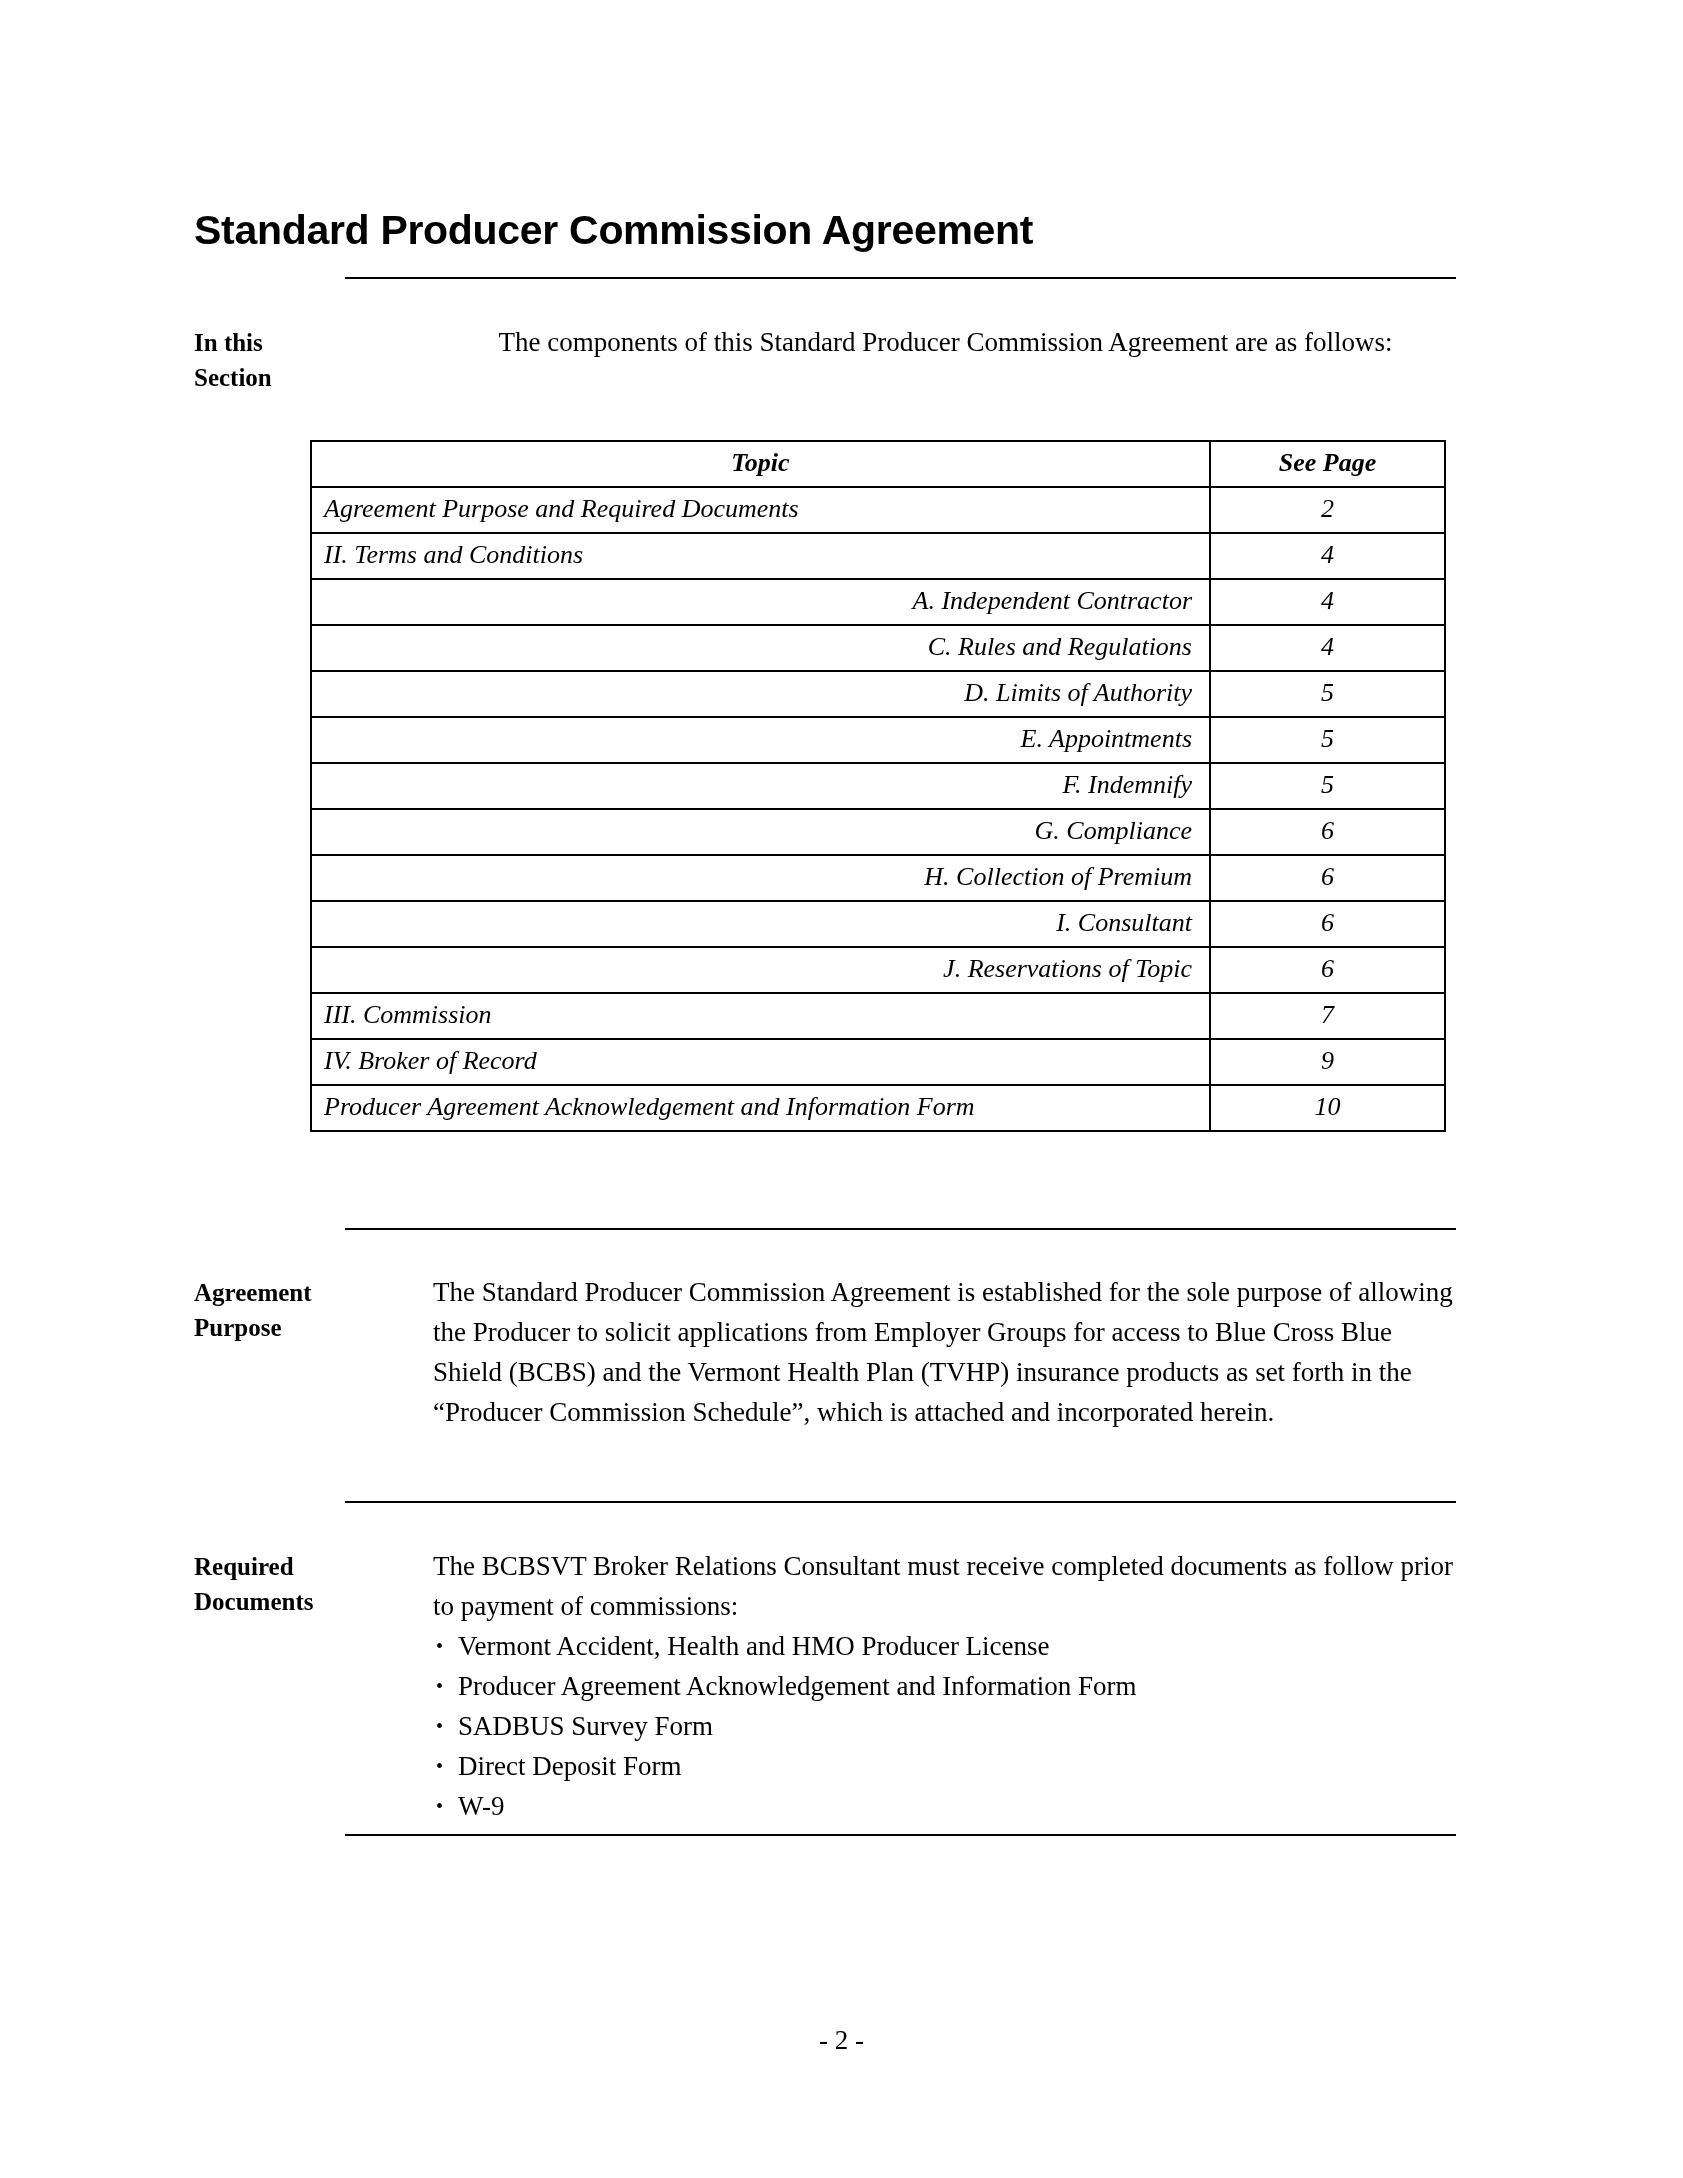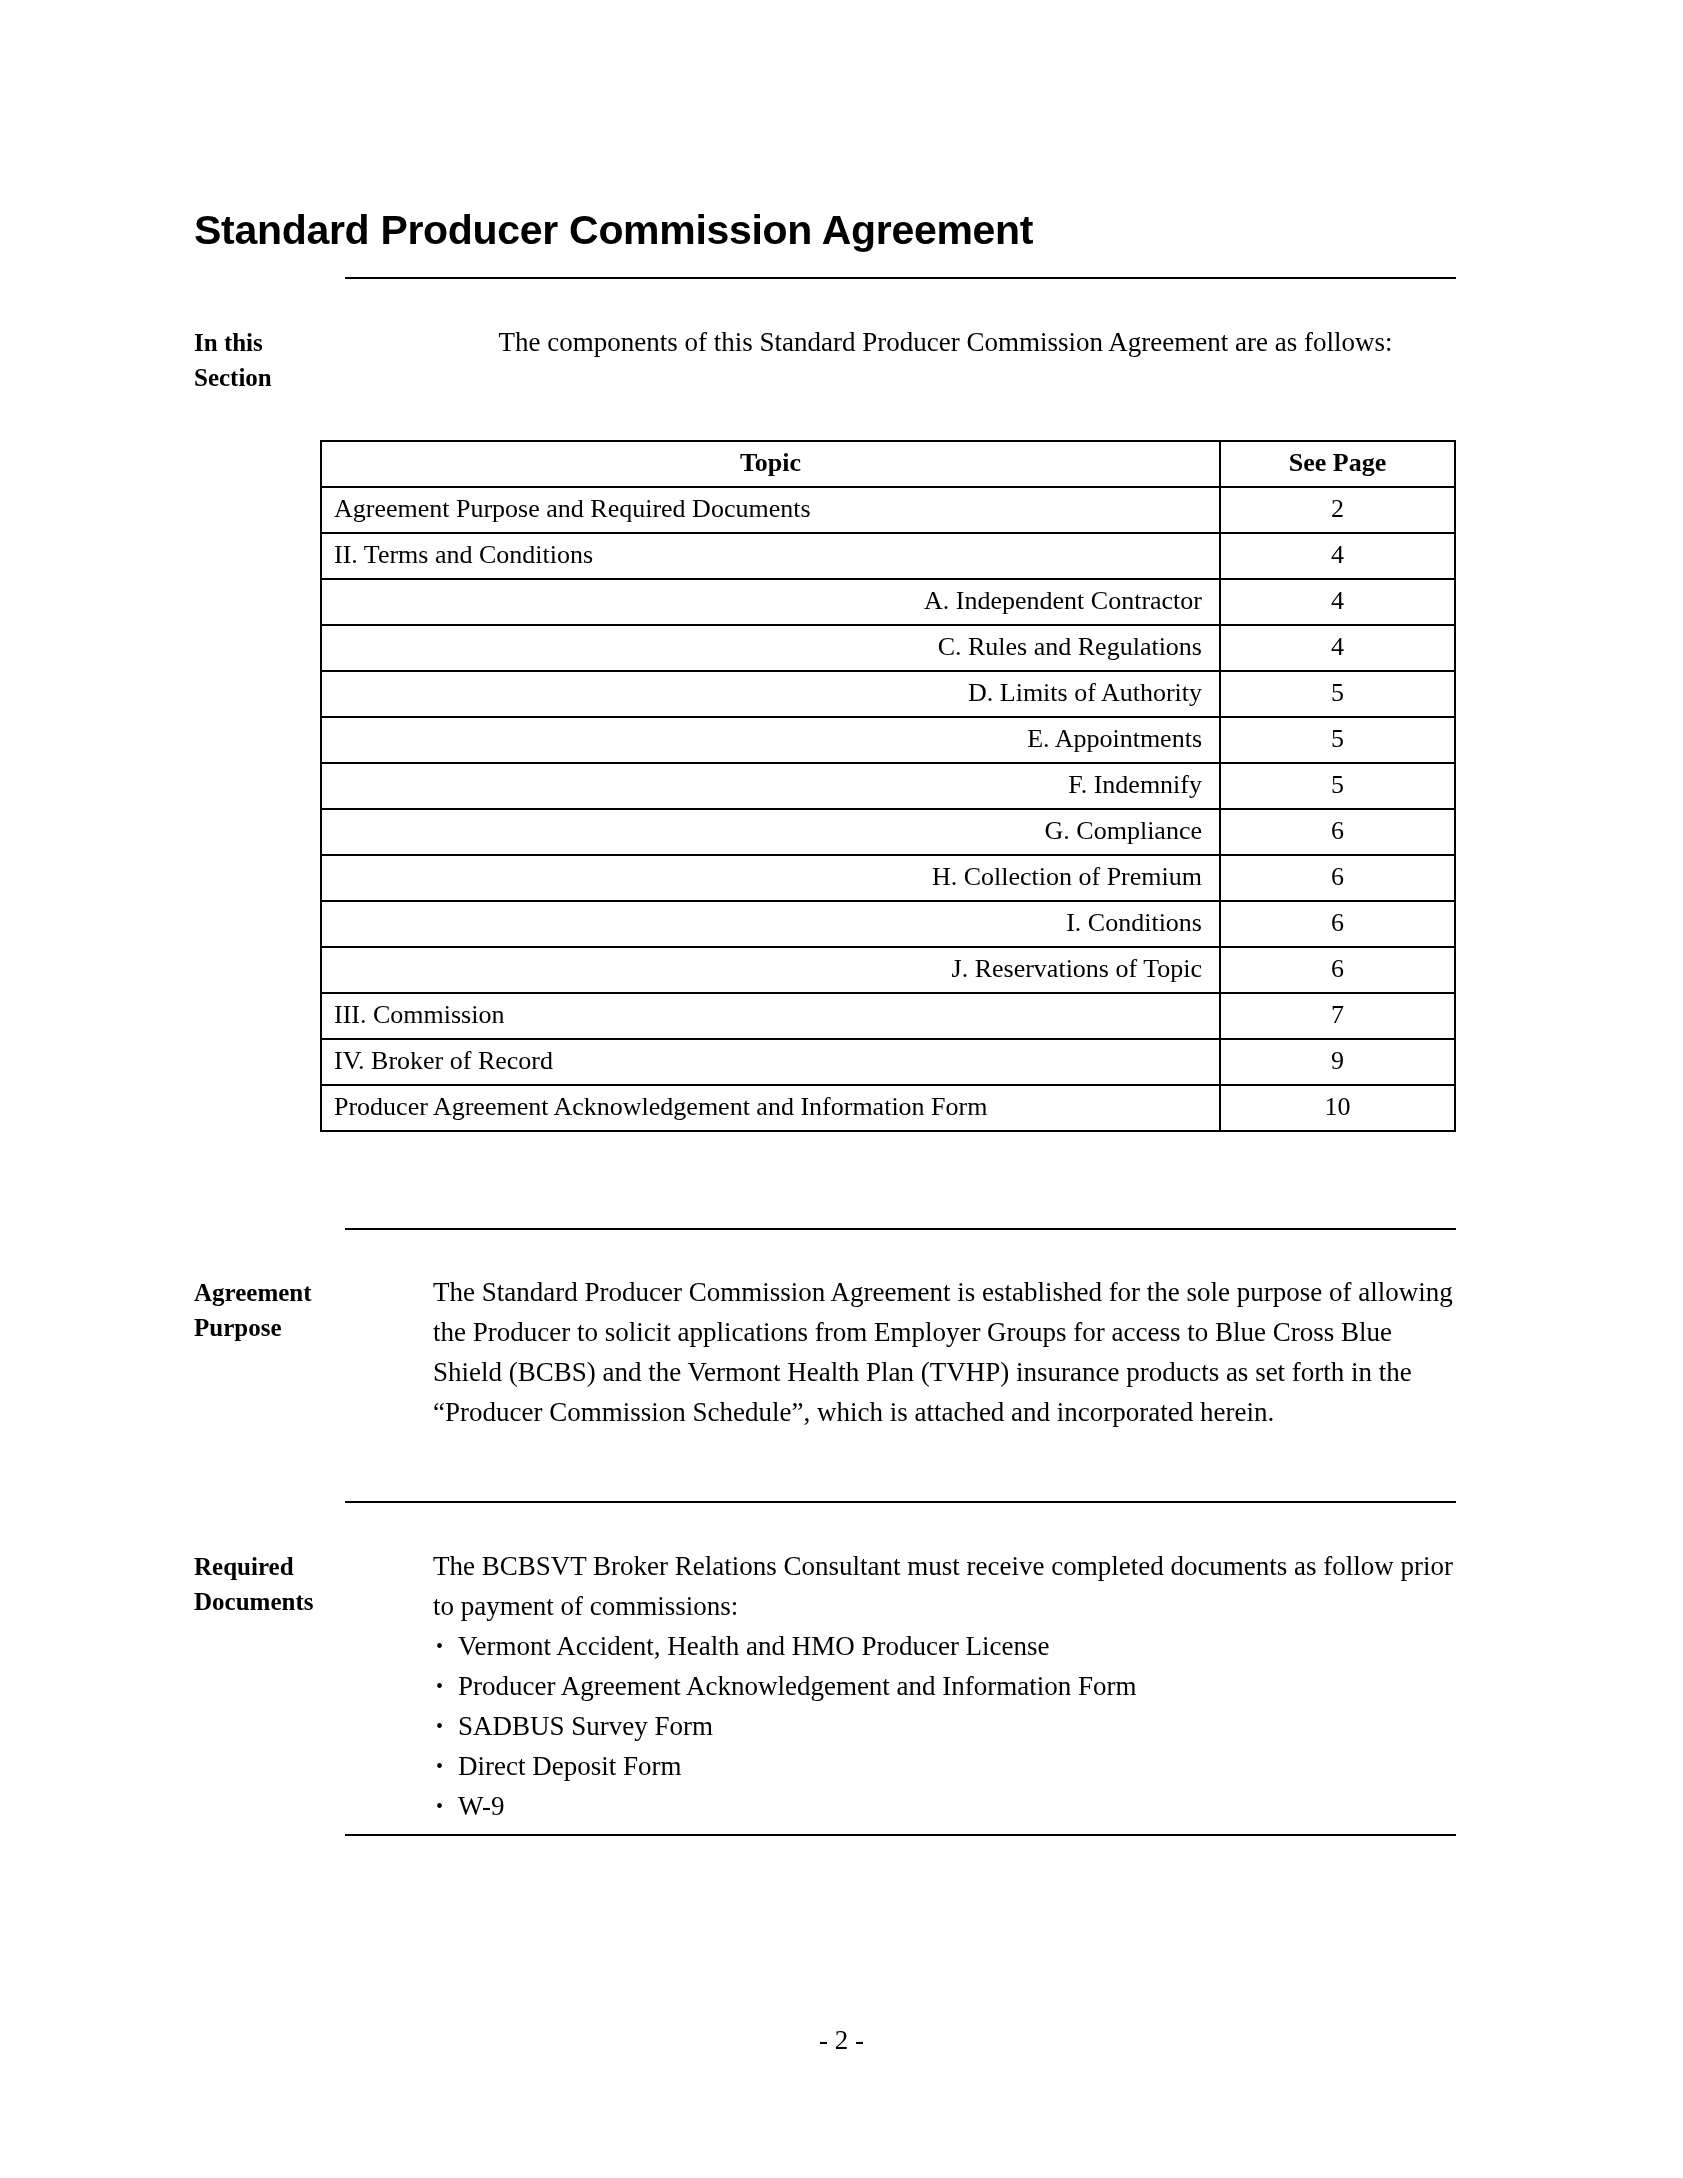--- a/index.html
+++ b/index.html
@@ -92,23 +92,24 @@
     position: absolute;
     left: 3px;
     top: 0;
     font-size: 20px;
     line-height: 40px;
   }
 
   
   .toc-table-wrap {
     position: absolute;
-    left: 320px;
+    left: 310px;
     top: 440px;
     width: 1134px;
+    font-style: italic;
   }
   table.toc {
     border-collapse: collapse;
     table-layout: fixed;
     width: 1134px;
     font-size: 26px;
   }
   table.toc col.c-topic { width: 899px; }
   table.toc col.c-page  { width: 235px; }
 
@@ -196,21 +197,21 @@
           </tr>
           <tr>
             <td class="topic-right">G.  Compliance</td>
             <td class="page-cell">6</td>
           </tr>
           <tr>
             <td class="topic-right">H.  Collection of Premium</td>
             <td class="page-cell">6</td>
           </tr>
           <tr>
-            <td class="topic-right">I.  Conditions</td>
+            <td class="topic-right">I.  Consultant</td>
             <td class="page-cell">6</td>
           </tr>
           <tr>
             <td class="topic-right">J.  Reservations of Topic</td>
             <td class="page-cell">6</td>
           </tr>
           <tr>
             <td class="topic-left">III.  Commission</td>
             <td class="page-cell">7</td>
           </tr>

